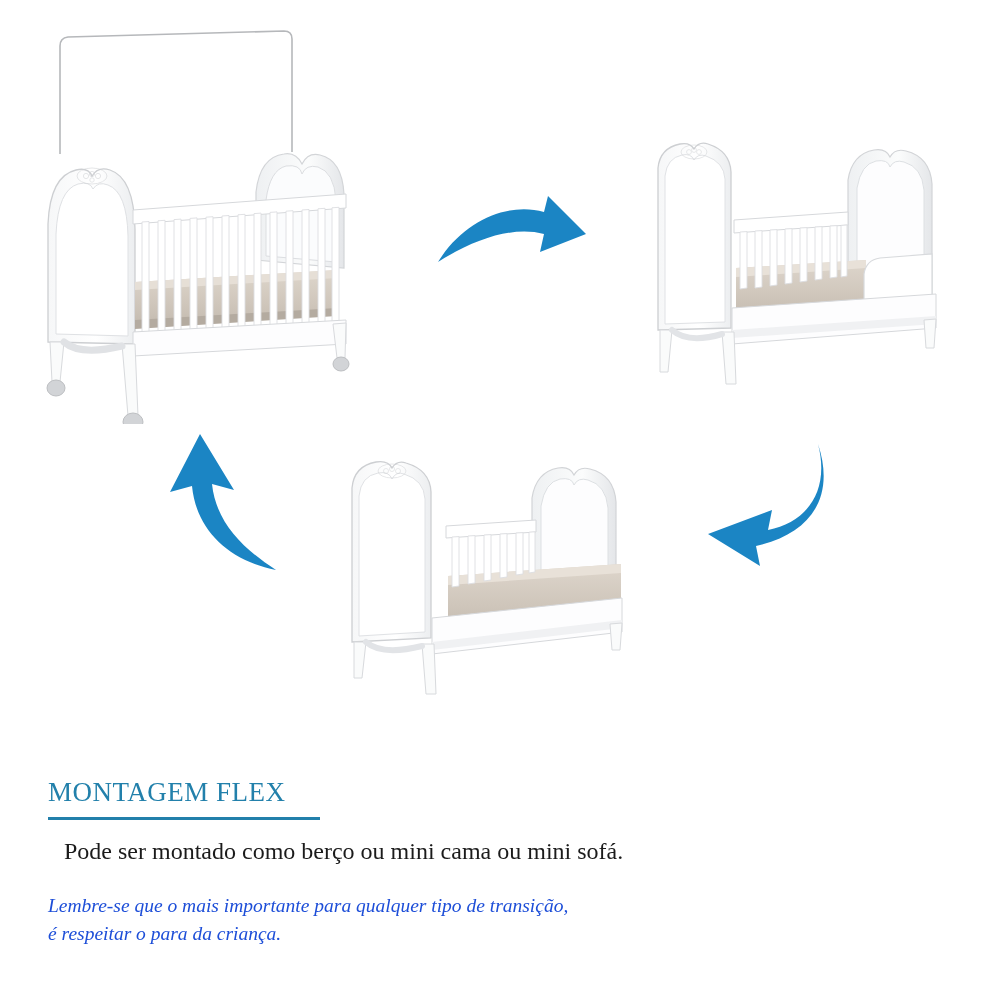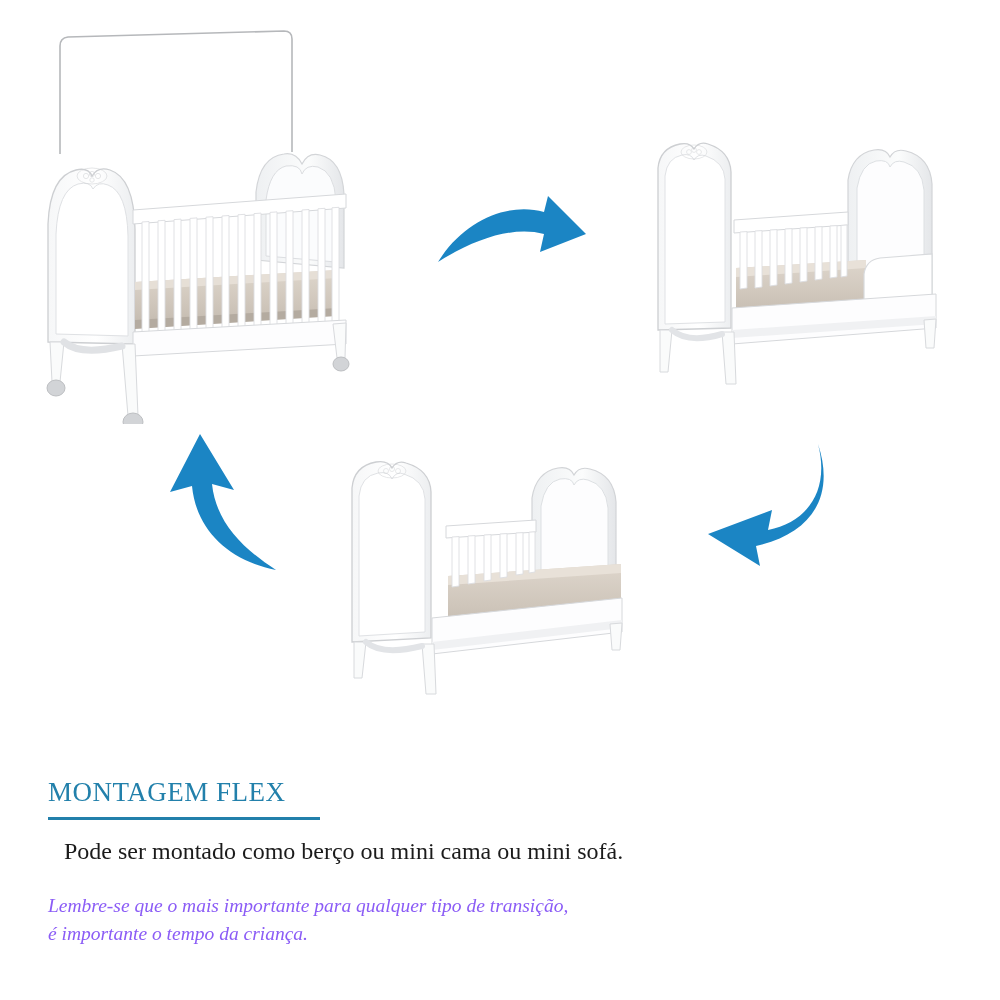--- a/index.html
+++ b/index.html
@@ -42,21 +42,21 @@
     font-size:24px;
     color:#1b1b1b;
     margin:16px;
     line-height:1.25;
     white-space:nowrap;
   }
   .note{
     font-family:"Liberation Serif", serif;
     font-style:italic;
     font-size:19.5px;
-    color:#8b5cf6;
+    color:#1d4ed8;
     margin:0;
     line-height:1.45;
     margin-top:26px;
   }
   .note span{display:block;white-space:nowrap;}
 </style>
 </head>
 <body>
 
 <div id="page">
@@ -276,17 +276,17 @@
     </div>
 
   </div>
 
   <div class="textblock">
     <h2 class="title">MONTAGEM FLEX</h2>
     <div class="rule"></div>
     <p class="lead">Pode ser montado como berço ou mini cama ou mini sofá.</p>
     <p class="note">
       <span>Lembre-se que o mais importante para qualquer tipo de transição,</span>
-      <span>é importante o tempo da criança.</span>
+      <span>é respeitar o para da criança.</span>
     </p>
   </div>
 
 </div>
 
 </body></html>

